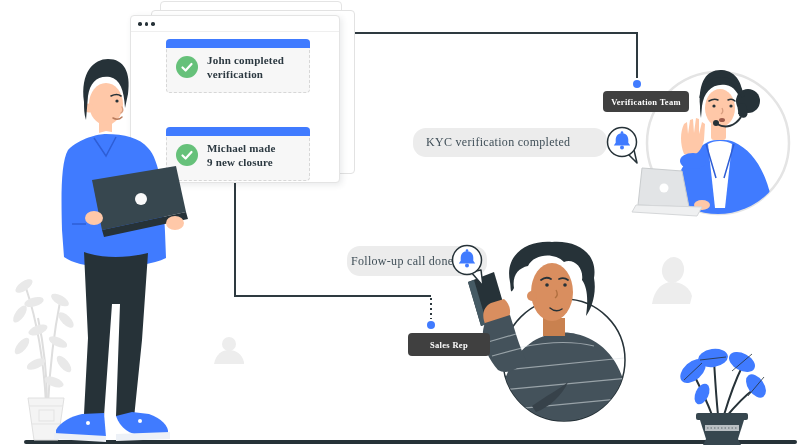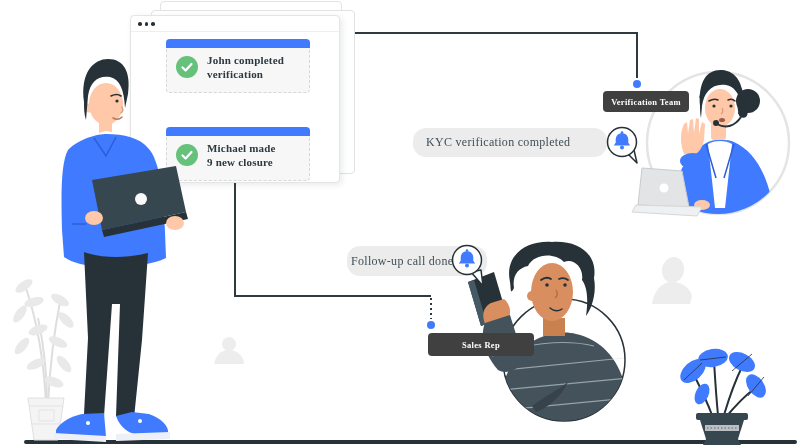--- a/index.html
+++ b/index.html
@@ -25,21 +25,21 @@
     border:1px dashed #D7D7D7;border-radius:4px;box-sizing:border-box;}
   .notif .bar{position:absolute;left:-1px;top:-1px;right:-1px;height:9px;background:#407BFF;border-radius:4px 4px 0 0;}
   .notif .row{position:absolute;left:9px;top:13px;right:6px;display:flex;align-items:center;gap:9px;}
   .check{width:22px;height:22px;flex:0 0 auto;}
   .notif .txt{font-size:11px;font-weight:700;color:#2B3840;line-height:14px;letter-spacing:.2px;}
 
   
   .badge{background:#404040;color:#fff;border-radius:4px;font-size:8.5px;font-weight:700;
     letter-spacing:.3px;display:flex;align-items:center;justify-content:center;z-index:6;white-space:nowrap;}
   .badge.vt{left:603px;top:91px;width:86px;height:21px;}
-  .badge.sr{left:428px;top:333px;width:106px;height:23px;}
+  .badge.sr{left:408px;top:333px;width:82px;height:23px;}
 
   
   .pill{background:#ECECEC;border-radius:13px;color:#3F4E57;font-size:12px;letter-spacing:.3px;
     display:flex;align-items:center;z-index:5;white-space:nowrap;}
   .pill.kyc{left:413px;top:128px;width:194px;height:29px;padding-left:13px;box-sizing:border-box;}
   .pill.fup{left:313px;top:246px;width:140px;height:30px;padding-left:4px;box-sizing:border-box;margin-left:34px;}
   .bubble{z-index:6;}
   .bubble.kyc{left:605px;top:125px;}
   .bubble.fup{left:450px;top:243px;}
 

